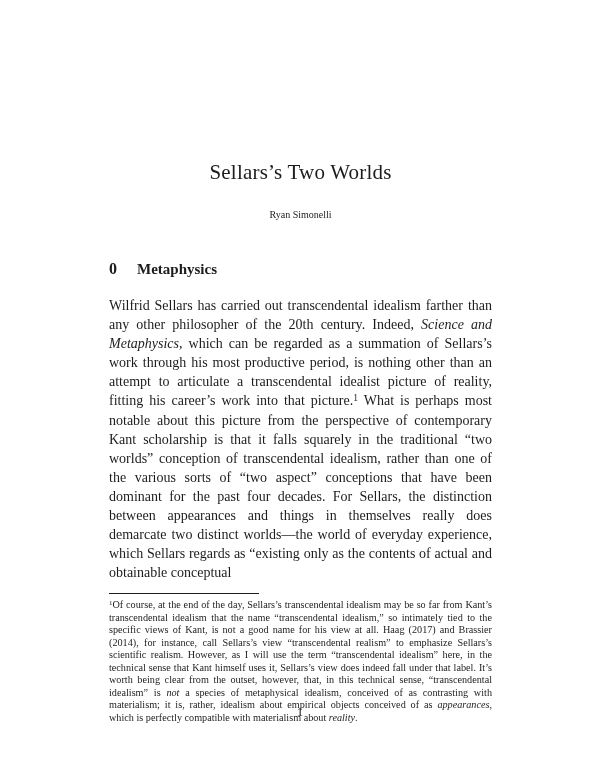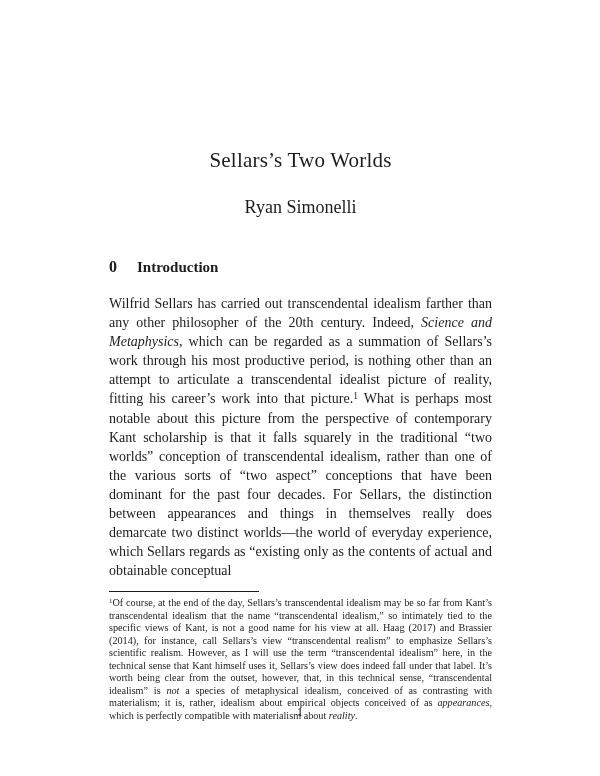--- a/index.html
+++ b/index.html
@@ -14,33 +14,33 @@
     background: #ffffff;
     font-family: "Liberation Serif", serif;
     color: #1c1c1c;
     box-sizing: border-box;
     overflow: hidden;
   }
   .text-block {
     position: absolute;
     left: 109px;
     width: 383px;
-    top: 0;
+    top: 12px;
   }
   .paper-title {
     margin: 148px 0 0 0;
     text-align: center;
     font-size: 21px;
     font-weight: normal;
     letter-spacing: 0.2px;
   }
   .paper-author {
     margin-top: 24px;
     text-align: center;
-    font-size: 18px;
+    font-size: 10px;
   }
   .paper-date {
     margin-top: 17px;
     text-align: center;
     font-size: 13.5px;
   }
   .section-heading {
     margin: 40px 0 0 0;
     font-size: 15px;
     font-weight: bold;
@@ -89,21 +89,21 @@
 </head>
 <body>
 
 <div class="page">
   <div class="text-block">
     <h1 class="paper-title">Sellars’s Two Worlds</h1>
     <div class="paper-author">Ryan Simonelli</div>
 
     <h2 class="section-heading">
       <span class="section-number">0</span>
-      <span class="section-title">Introduction</span>
+      <span class="section-title">Metaphysics</span>
     </h2>
 
     <p class="body-text"><span>Wilfrid Sellars has carried out transcendental idealism farther than any other philosopher of the 20th century. Indeed, </span><span class="it">Science and Metaphysics</span><span>, which can be regarded as a summation of Sellars’s work through his most productive period, is nothing other than an attempt to articulate a transcendental idealist picture of reality, fitting his career’s work into that picture.</span><sup>1</sup><span> What is perhaps most notable about this picture from the perspective of contemporary Kant scholarship is that it falls squarely in the traditional “two worlds” conception of transcendental idealism, rather than one of the various sorts of “two aspect” conceptions that have been dominant for the past four decades. For Sellars, the distinction between appearances and things in themselves really does demarcate two distinct worlds—the world of everyday experience, which Sellars regards as “existing only as the contents of actual and obtainable conceptual</span></p>
 
     <div class="footnote-rule"></div>
 
     <p class="footnote-text"><sup>1</sup><span>Of course, at the end of the day, Sellars’s transcendental idealism may be so far from Kant’s transcendental idealism that the name “transcendental idealism,” so intimately tied to the specific views of Kant, is not a good name for his view at all. Haag (2017) and Brassier (2014), for instance, call Sellars’s view “transcendental realism” to emphasize Sellars’s scientific realism. However, as I will use the term “transcendental idealism” here, in the technical sense that Kant himself uses it, Sellars’s view does indeed fall under that label. It’s worth being clear from the outset, however, that, in this technical sense, “transcendental idealism” is </span><span class="it">not</span><span> a species of metaphysical idealism, conceived of as contrasting with materialism; it is, rather, idealism about empirical objects conceived of as </span><span class="it">appearances</span><span>, which is perfectly compatible with materialism about </span><span class="it">reality</span><span>.</span></p>
   </div>
 
   <div class="page-number">1</div>

